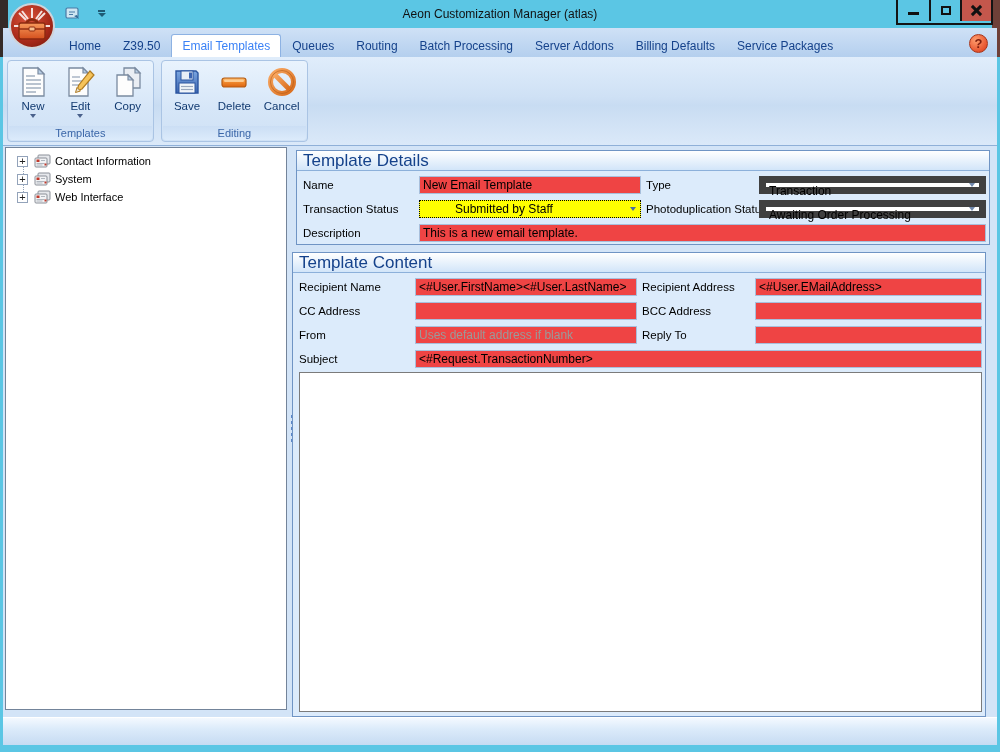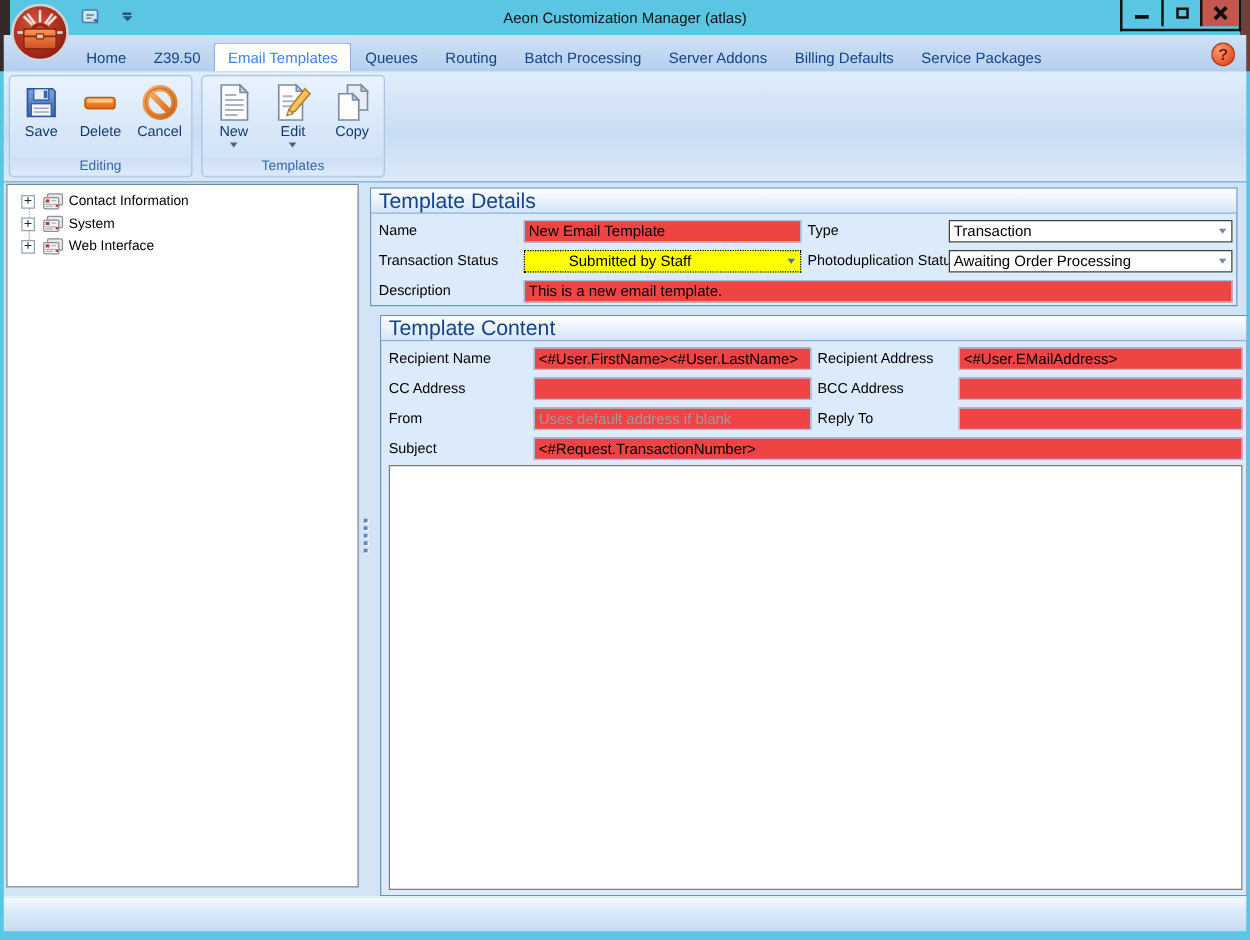--- a/index.html
+++ b/index.html
@@ -83,31 +83,31 @@
   .tree-ic { width:17px; height:15px; margin-right:4px; flex:none; }
   .tree-label { color:#000; font-size:11px; }
 
   .splitter { left:288px; top:147px; width:8px; height:563px; display:flex;
               flex-direction:column; align-items:center; justify-content:center; gap:3px; }
   .splitter .dot { width:3px; height:3px; background:#5a86c8; box-shadow:1px 1px 0 #fff; }
 
   
   .panel { background:#dcebfb; border:1px solid #6f94c4; }
   .panel-details { left:296px; top:150px; width:694px; height:95px; }
-  .panel-content { left:304px; top:252px; width:694px; height:465px; }
+  .panel-content { left:292px; top:252px; width:694px; height:465px; }
   .panel-header { position:absolute; left:0; top:0; right:0; height:20px;
                   background:linear-gradient(#ffffff, #d2e5f9);
                   border-bottom:1px solid #8cb0da; color:#15428b; font-size:17px;
                   line-height:20px; padding-left:6px; }
   .f-label { position:absolute; height:18px; line-height:18px; color:#000; font-size:11.5px;
              white-space:nowrap; }
   .f-input { position:absolute; height:18px; border:1px solid #a8bfdc; background:#ef4444;
              font:12px "Liberation Sans", sans-serif; padding:0 3px; color:#000; }
   .f-input::placeholder { color:#9a9a9a; }
-  .combo { position:absolute; height:18px; border:1px solid #404040; background:#fff; }
+  .combo { position:absolute; height:18px; border:7px solid #404040; background:#fff; }
   .combo .combo-text { position:absolute; left:3px; right:16px; top:0; height:16px;
              line-height:16px; font-size:12px; color:#000; overflow:hidden; white-space:nowrap; }
   .combo .combo-btn { position:absolute; right:0; top:0; bottom:0; width:15px;
              display:flex; align-items:center; justify-content:center; }
   .combo .combo-btn::after { content:""; width:0; height:0;
              border-left:3px solid transparent; border-right:3px solid transparent;
              border-top:4px solid #7189ad; }
   .combo.hl { background:#ffff00; border:1px dotted #000; }
   .combo.hl .combo-text { background:#ffff00;margin-left:32px; }
   .combo.hl .combo-btn::after { border-top-color:#4a6fa5; }
@@ -198,20 +198,63 @@
   <div class="tab">Billing Defaults</div>
   <div class="tab">Service Packages</div>
 </div>
 <div class="abs help-btn">?</div>
 
 <div class="abs ribbon">
 
   <div class="rb-group">
     <div class="rb-btn">
       <svg class="ic" viewBox="0 0 32 32">
+        <path d="M6 2 h15 l6 6 v22 H6 z" fill="#fdfdfd" stroke="#7a8aa0" stroke-width="1.3"></path>
+        <path d="M21 2 l6 6 h-6 z" fill="#b9cfe6" stroke="#7a8aa0" stroke-width="1.2"></path>
+        <g stroke="#a8b4c4" stroke-width="1.6">
+          <line x1="9" y1="10" x2="18" y2="10"></line>
+            <line x1="9" y1="14" x2="24" y2="14"></line>
+          <line x1="9" y1="18" x2="24" y2="18"></line>
+            <line x1="9" y1="22" x2="24" y2="22"></line>
+          <line x1="9" y1="26" x2="19" y2="26"></line>
+        </g>
+      </svg>
+      <span class="cap">New</span>
+      <span class="dd-arrow"></span>
+    </div>
+    <div class="rb-btn">
+      <svg class="ic" viewBox="0 0 32 32">
+        <path d="M5 2 h14 l5 5 v23 H5 z" fill="#fdfdfd" stroke="#7a8aa0" stroke-width="1.3"></path>
+        <path d="M19 2 l5 5 h-5 z" fill="#b9cfe6" stroke="#7a8aa0" stroke-width="1.2"></path>
+        <g stroke="#a8b4c4" stroke-width="1.5">
+          <line x1="8" y1="11" x2="16" y2="11"></line>
+            <line x1="8" y1="15" x2="20" y2="15"></line>
+          <line x1="8" y1="19" x2="20" y2="19"></line>
+        </g>
+        <path d="M27 4 l4 4 -12 14 -5 1.5 1.5 -5 z" fill="#f5c35a" stroke="#b07b20" stroke-width="1.2" transform="translate(-1,1)"></path>
+        <path d="M14 20.5 l-1.5 5 5 -1.5 z" fill="#e8e0d0" stroke="#b07b20" stroke-width="1" transform="translate(-1,1)"></path>
+      </svg>
+      <span class="cap">Edit</span>
+      <span class="dd-arrow"></span>
+    </div>
+    <div class="rb-btn">
+      <svg class="ic" viewBox="0 0 32 32">
+        <path d="M12 2 h11 l5 5 v15 H12 z" fill="#e9edf3" stroke="#7a8aa0" stroke-width="1.3"></path>
+        <path d="M23 2 l5 5 h-5 z" fill="#b9cfe6" stroke="#7a8aa0" stroke-width="1.2"></path>
+        <path d="M5 9 h11 l5 5 v16 H5 z" fill="#fdfdfd" stroke="#7a8aa0" stroke-width="1.3"></path>
+        <path d="M16 9 l5 5 h-5 z" fill="#b9cfe6" stroke="#7a8aa0" stroke-width="1.2"></path>
+      </svg>
+      <span class="cap">Copy</span>
+    </div>
+    <div class="rb-group-label">Templates</div>
+  </div>
+
+  <div class="rb-group">
+    <div class="rb-btn">
+      <svg class="ic" viewBox="0 0 32 32">
         <defs>
             <linearGradient id="flp" x1="0" y1="0" x2="0" y2="1">
           <stop offset="0%" stop-color="#7ba6e0"></stop>
               <stop offset="100%" stop-color="#3b64b0"></stop>
             </linearGradient>
           </defs>
         <path d="M5 5 h20 l2 2 v20 H5 z" fill="url(#flp)" stroke="#2c56a0" stroke-width="1.4"></path>
         <rect x="10" y="5" width="12" height="9" fill="#e8eef6" stroke="#2c56a0" stroke-width="1"></rect>
         <rect x="18" y="6.5" width="3" height="6" fill="#3b64b0"></rect>
         <rect x="8" y="17" width="16" height="10" fill="#f2f5f9" stroke="#2c56a0" stroke-width="1"></rect>
@@ -243,63 +286,20 @@
             </linearGradient>
           </defs>
         <circle cx="16" cy="16" r="11.5" fill="none" stroke="url(#cang)" stroke-width="5"></circle>
         <circle cx="16" cy="16" r="11.5" fill="none" stroke="#b05a14" stroke-width="1" opacity="0.6"></circle>
         <line x1="8.5" y1="8.5" x2="23.5" y2="23.5" stroke="url(#cang)" stroke-width="5"></line>
       </svg>
       <span class="cap">Cancel</span>
     </div>
     <div class="rb-group-label">Editing</div>
   </div>
-
-  <div class="rb-group">
-    <div class="rb-btn">
-      <svg class="ic" viewBox="0 0 32 32">
-        <path d="M6 2 h15 l6 6 v22 H6 z" fill="#fdfdfd" stroke="#7a8aa0" stroke-width="1.3"></path>
-        <path d="M21 2 l6 6 h-6 z" fill="#b9cfe6" stroke="#7a8aa0" stroke-width="1.2"></path>
-        <g stroke="#a8b4c4" stroke-width="1.6">
-          <line x1="9" y1="10" x2="18" y2="10"></line>
-            <line x1="9" y1="14" x2="24" y2="14"></line>
-          <line x1="9" y1="18" x2="24" y2="18"></line>
-            <line x1="9" y1="22" x2="24" y2="22"></line>
-          <line x1="9" y1="26" x2="19" y2="26"></line>
-        </g>
-      </svg>
-      <span class="cap">New</span>
-      <span class="dd-arrow"></span>
-    </div>
-    <div class="rb-btn">
-      <svg class="ic" viewBox="0 0 32 32">
-        <path d="M5 2 h14 l5 5 v23 H5 z" fill="#fdfdfd" stroke="#7a8aa0" stroke-width="1.3"></path>
-        <path d="M19 2 l5 5 h-5 z" fill="#b9cfe6" stroke="#7a8aa0" stroke-width="1.2"></path>
-        <g stroke="#a8b4c4" stroke-width="1.5">
-          <line x1="8" y1="11" x2="16" y2="11"></line>
-            <line x1="8" y1="15" x2="20" y2="15"></line>
-          <line x1="8" y1="19" x2="20" y2="19"></line>
-        </g>
-        <path d="M27 4 l4 4 -12 14 -5 1.5 1.5 -5 z" fill="#f5c35a" stroke="#b07b20" stroke-width="1.2" transform="translate(-1,1)"></path>
-        <path d="M14 20.5 l-1.5 5 5 -1.5 z" fill="#e8e0d0" stroke="#b07b20" stroke-width="1" transform="translate(-1,1)"></path>
-      </svg>
-      <span class="cap">Edit</span>
-      <span class="dd-arrow"></span>
-    </div>
-    <div class="rb-btn">
-      <svg class="ic" viewBox="0 0 32 32">
-        <path d="M12 2 h11 l5 5 v15 H12 z" fill="#e9edf3" stroke="#7a8aa0" stroke-width="1.3"></path>
-        <path d="M23 2 l5 5 h-5 z" fill="#b9cfe6" stroke="#7a8aa0" stroke-width="1.2"></path>
-        <path d="M5 9 h11 l5 5 v16 H5 z" fill="#fdfdfd" stroke="#7a8aa0" stroke-width="1.3"></path>
-        <path d="M16 9 l5 5 h-5 z" fill="#b9cfe6" stroke="#7a8aa0" stroke-width="1.2"></path>
-      </svg>
-      <span class="cap">Copy</span>
-    </div>
-    <div class="rb-group-label">Templates</div>
-  </div>
 </div>
 
 <div class="abs main-bg"></div>
 
 <div class="abs tree-panel">
   <div class="tree-connector"></div>
 
   <div class="tree-row">
     <span class="expand-box">+</span>
     <svg class="tree-ic" viewBox="0 0 17 15">

